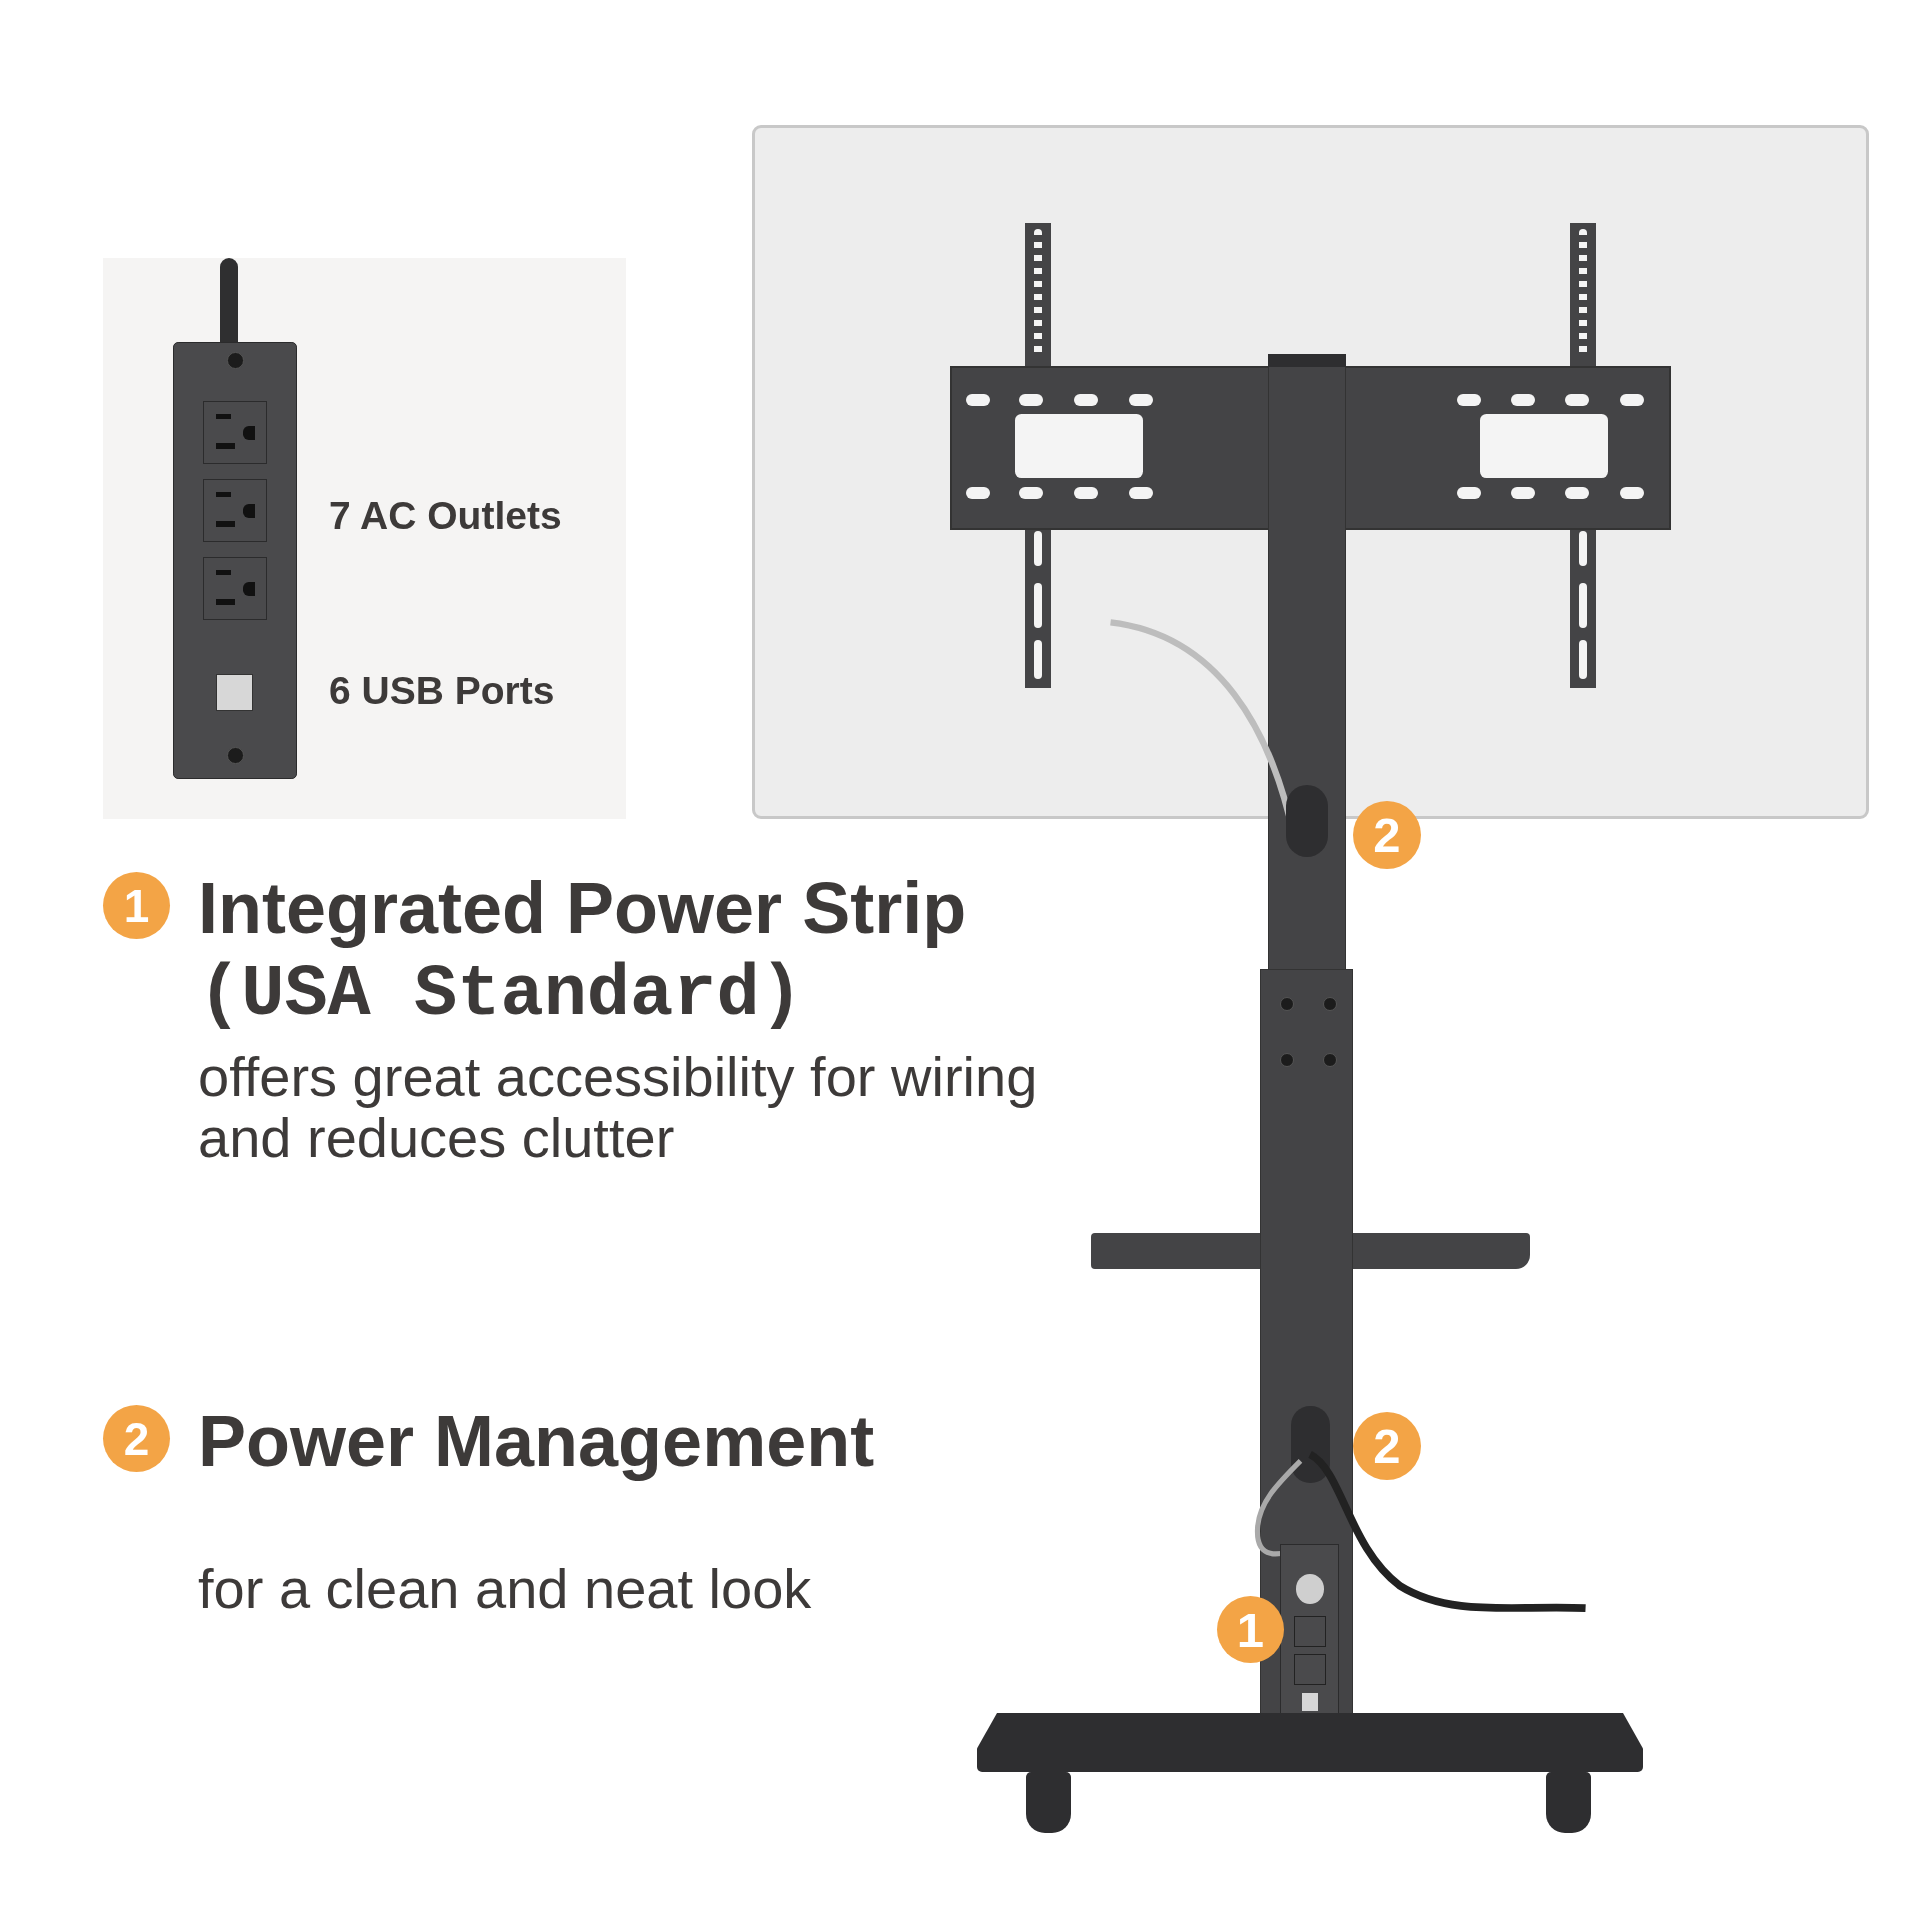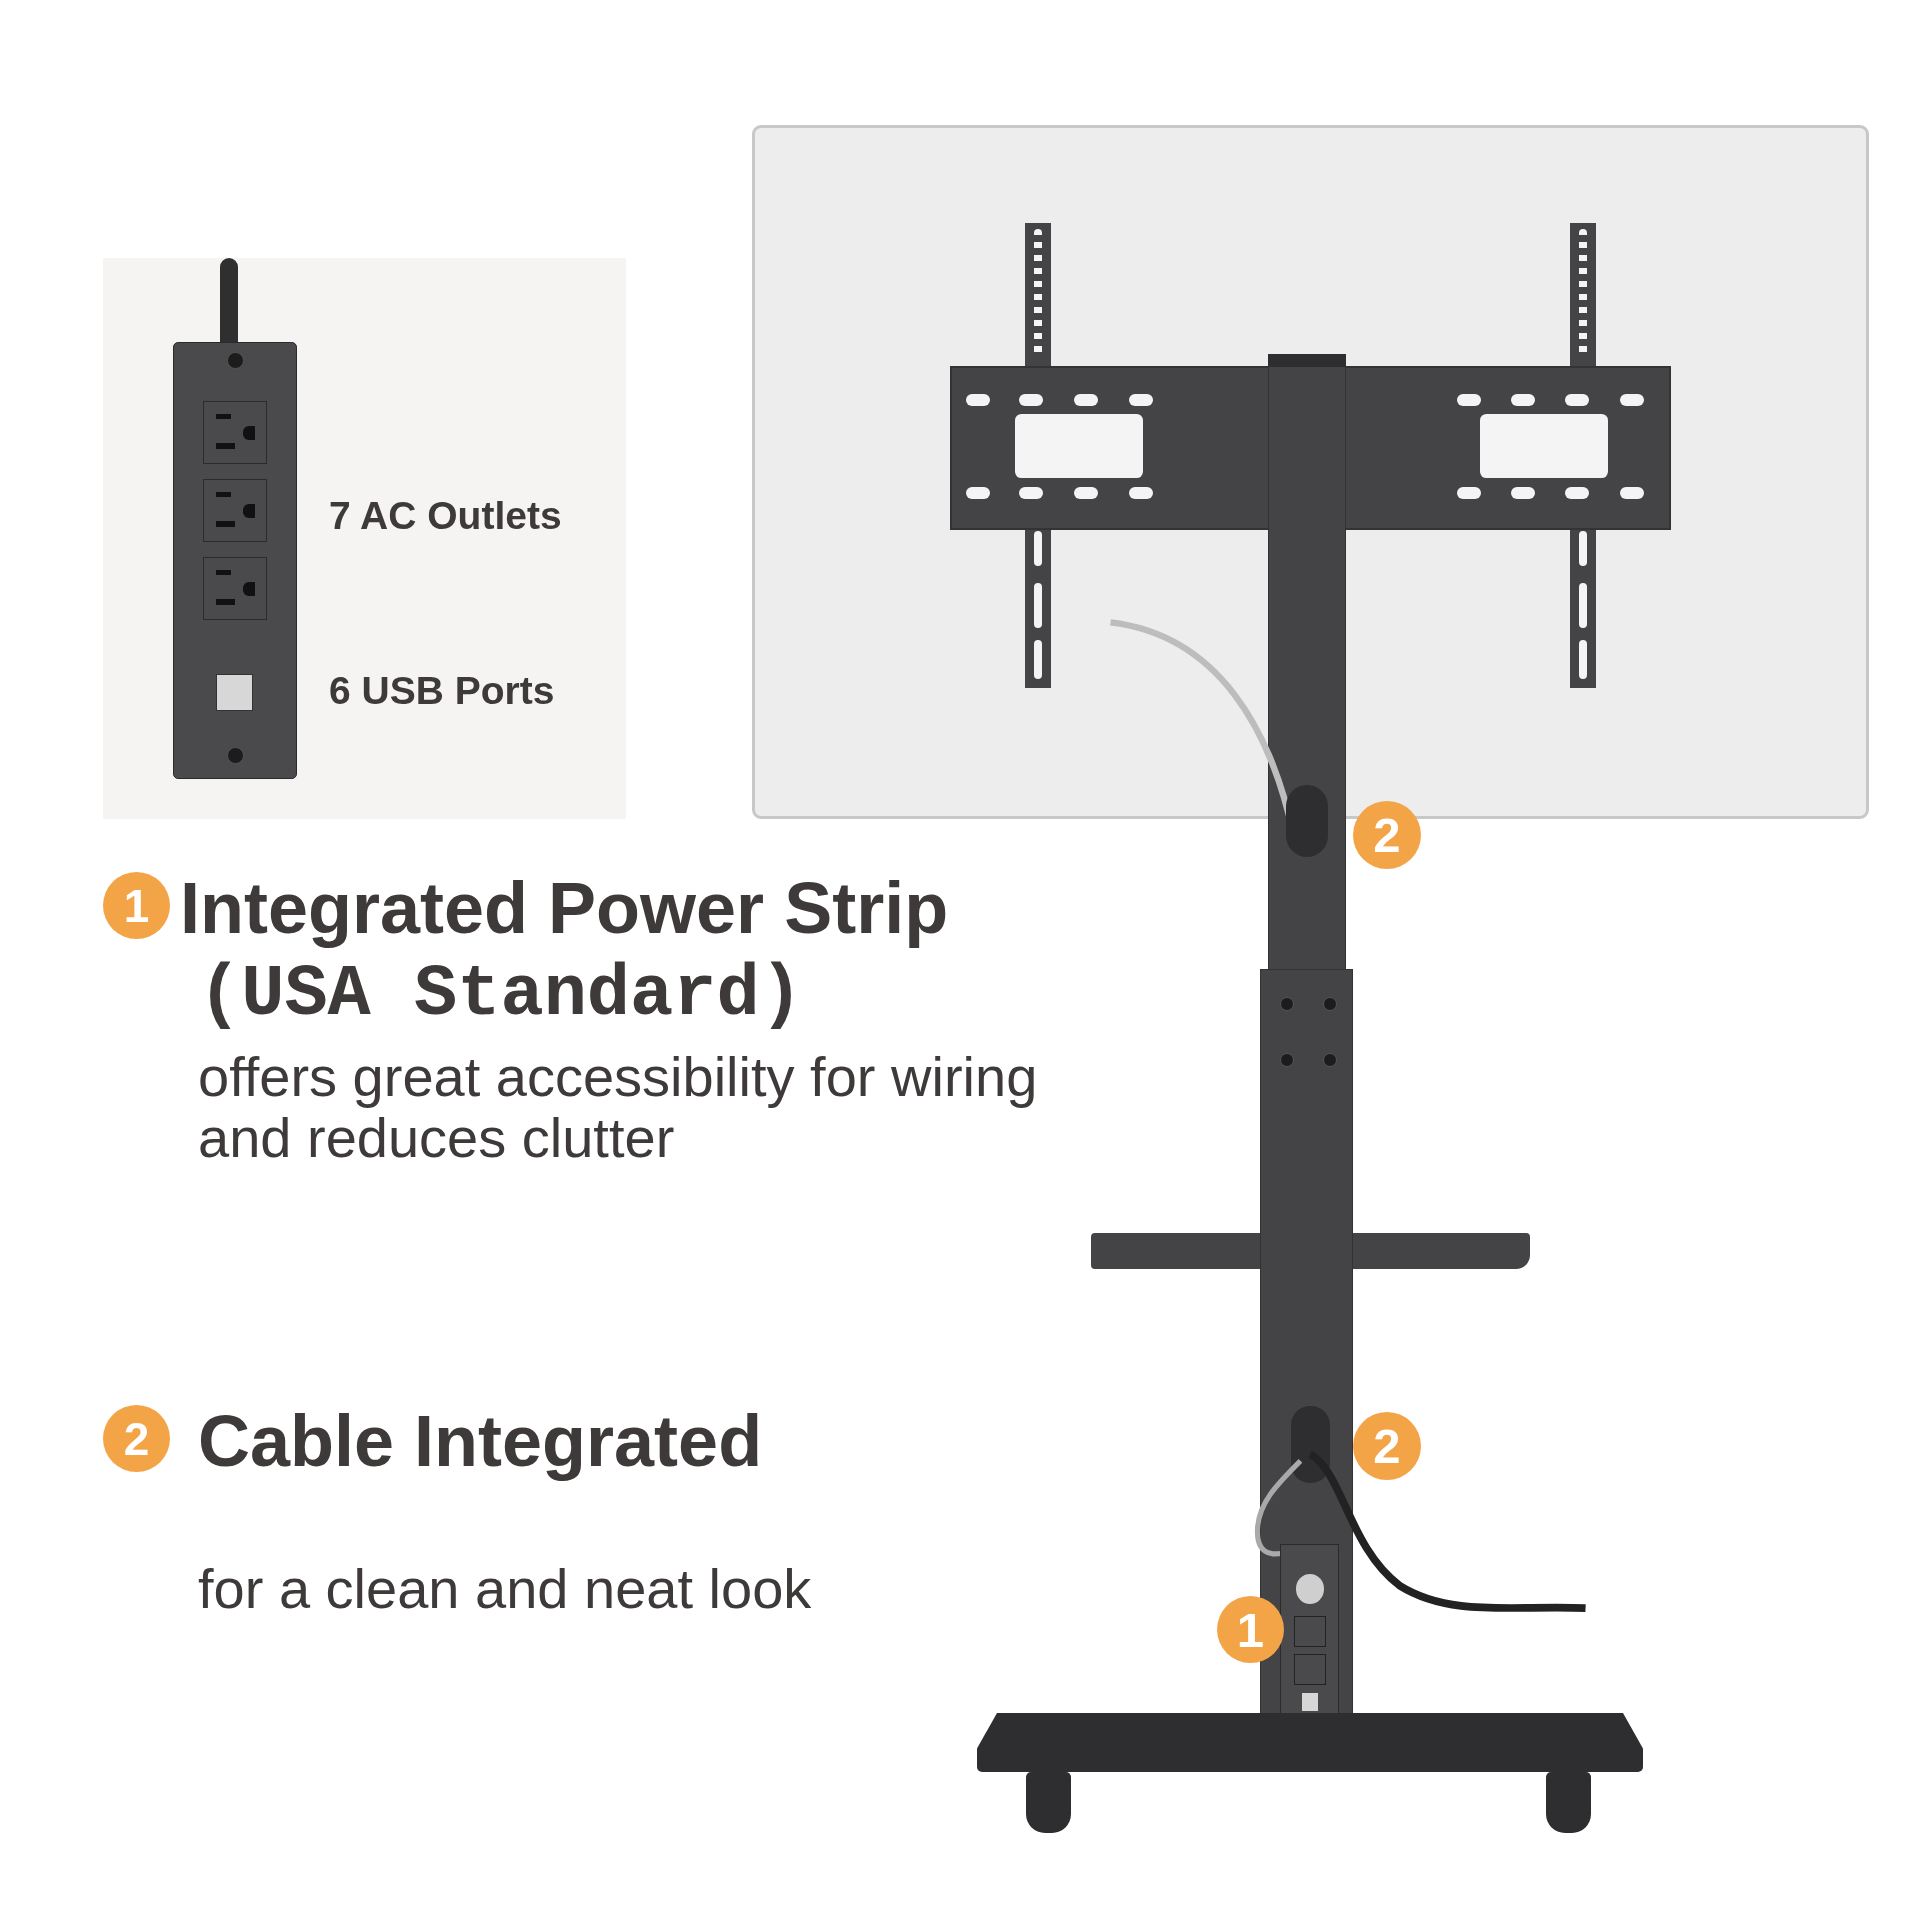--- a/index.html
+++ b/index.html
@@ -45,27 +45,27 @@
   <div class="slot" style="left:11.6px;top:11.6px;width:15.4px;height:5.8px;"></div>
   <div class="slot" style="left:11.6px;top:41px;width:19px;height:5.8px;"></div>
   <div class="slot" style="left:39px;top:24.4px;width:11.6px;height:14px;border-radius:5.8px 0 0 5.8px;"></div>
 </div>
 <div class="abs usb" style="left:216px;top:674px;"></div>
 
 <div class="abs inset-label" style="left:329px;top:494px;">7 AC Outlets</div>
 <div class="abs inset-label" style="left:329px;top:669px;">6 USB Ports</div>
 
 <div class="abs badge" style="left:103px;top:872px;width:67px;height:67px;font-size:46px;">1</div>
-<div class="abs h1" style="left:180px;top:865px;">Integrated Power Strip</div>
+<div class="abs h1" style="left:198px;top:865px;">Integrated Power Strip</div>
 <div class="abs h1" style="left:198px;top:952px;font-family:Liberation Mono, monospace;">(USA Standard)</div>
 <div class="abs sub" style="left:198px;top:1042px;">offers great accessibility for wiring</div>
 <div class="abs sub" style="left:198px;top:1103px;">and reduces clutter</div>
 
 <div class="abs badge" style="left:103px;top:1405px;width:67px;height:67px;font-size:46px;">2</div>
-<div class="abs h1" style="left:198px;top:1398px;">Cable Integrated</div>
+<div class="abs h1" style="left:198px;top:1398px;">Power Management</div>
 <div class="abs sub" style="left:198px;top:1554px;">for a clean and neat look</div>
 
 <div class="abs panel"></div>
 
 <div class="abs metal" style="left:1025px;top:223px;width:26px;height:465px;">
   <div class="vhole" style="left:9px;top:6.4px;width:7.7px;height:128px;background:repeating-linear-gradient(#f4f4f4 0 6.4px,#444446 6.4px 13px);"></div>
   <div class="vhole" style="left:9px;top:308px;width:7.7px;height:35px;"></div>
   <div class="vhole" style="left:9px;top:360px;width:7.7px;height:45px;"></div>
   <div class="vhole" style="left:9px;top:417px;width:7.7px;height:39px;"></div>
 </div>

